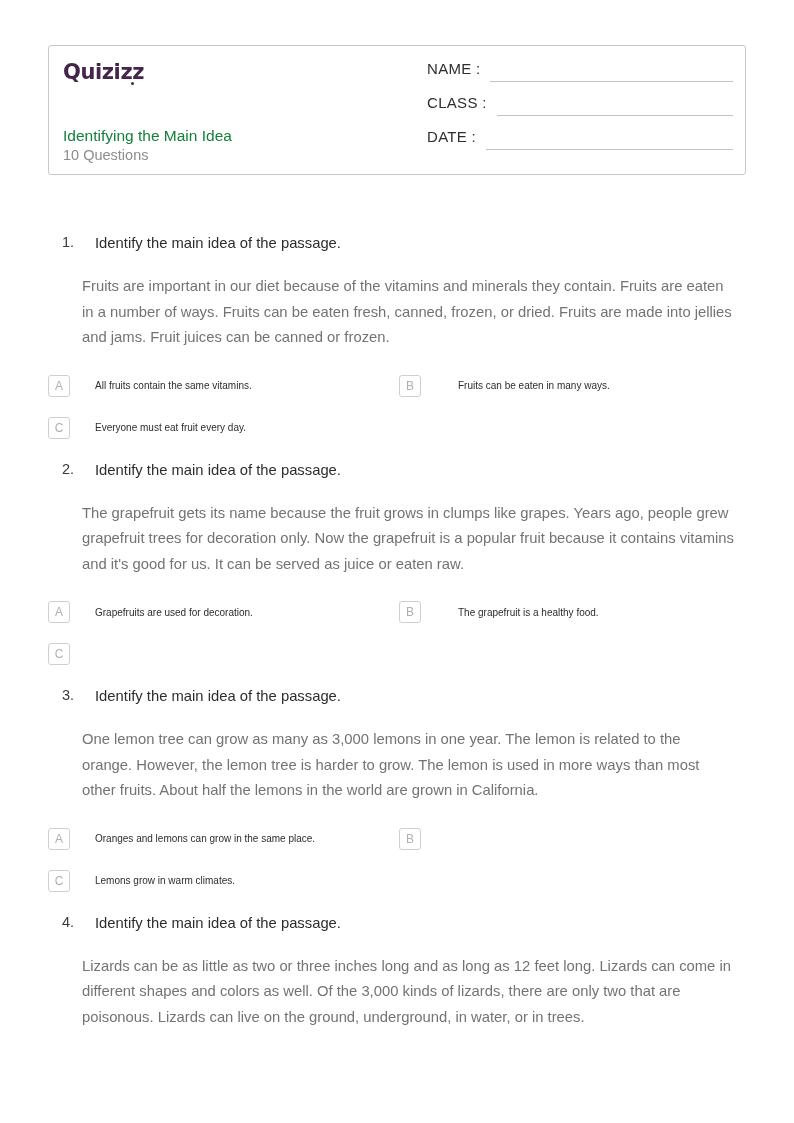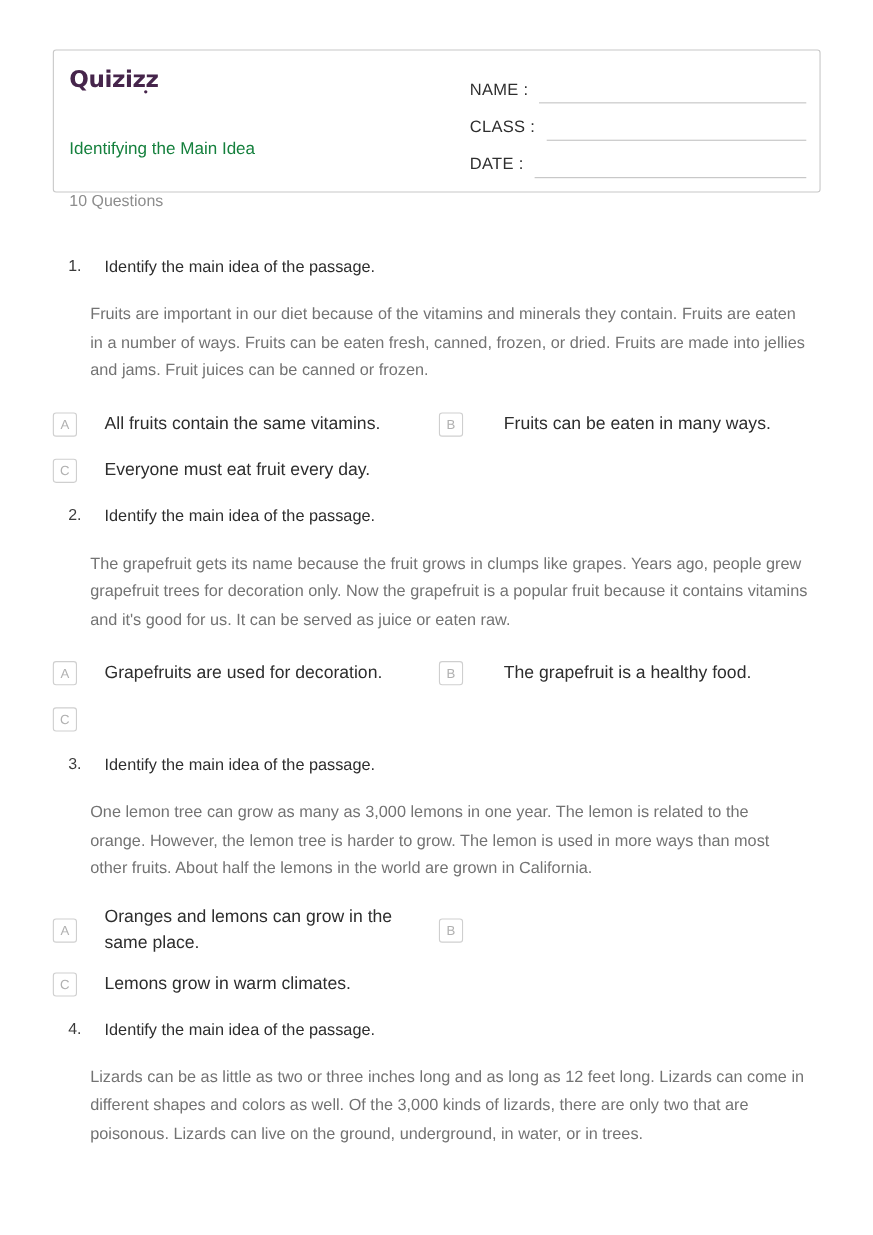--- a/index.html
+++ b/index.html
@@ -62,30 +62,28 @@
     white-space: nowrap;
   }
   .quiz-count {
     position: absolute;
     left: 14px;
     top: 100px;
     font-size: 14.5px;
     color: #8d8d8d;
     line-height: 1.35;
     white-space: nowrap;
-    margin-top: 28px;
   }
 
   .header-right {
     flex: 1;
     padding: 14px 12px 0 16px;
   }
   .field-row {
     display: flex;
-    align-items: flex-end;
     height: 34px;
   }
   .field-label {
     font-size: 15px;
     color: #2e2e2e;
     white-space: nowrap;
     padding-bottom: 4px;
     letter-spacing: 0.3px;
   }
   .field-line {
@@ -149,21 +147,21 @@
     border: 1px solid #cfcfcf;
     border-radius: 3px;
     color: #b0b0b0;
     font-size: 12px;
     display: flex;
     align-items: center;
     justify-content: center;
     margin-right: 0;
   }
   .opt-text {
-    font-size: 16px;
+    font-size: 10px;
     color: #2d2d2d;
     line-height: 1.5;
     padding-left: 25px;
     max-width: 300px;
   }
   .option.col-b .opt-letter { margin-left: 1px; }
   .option.col-b .opt-text { padding-left: 37px; }
 </style>
 </head>
 <body>

